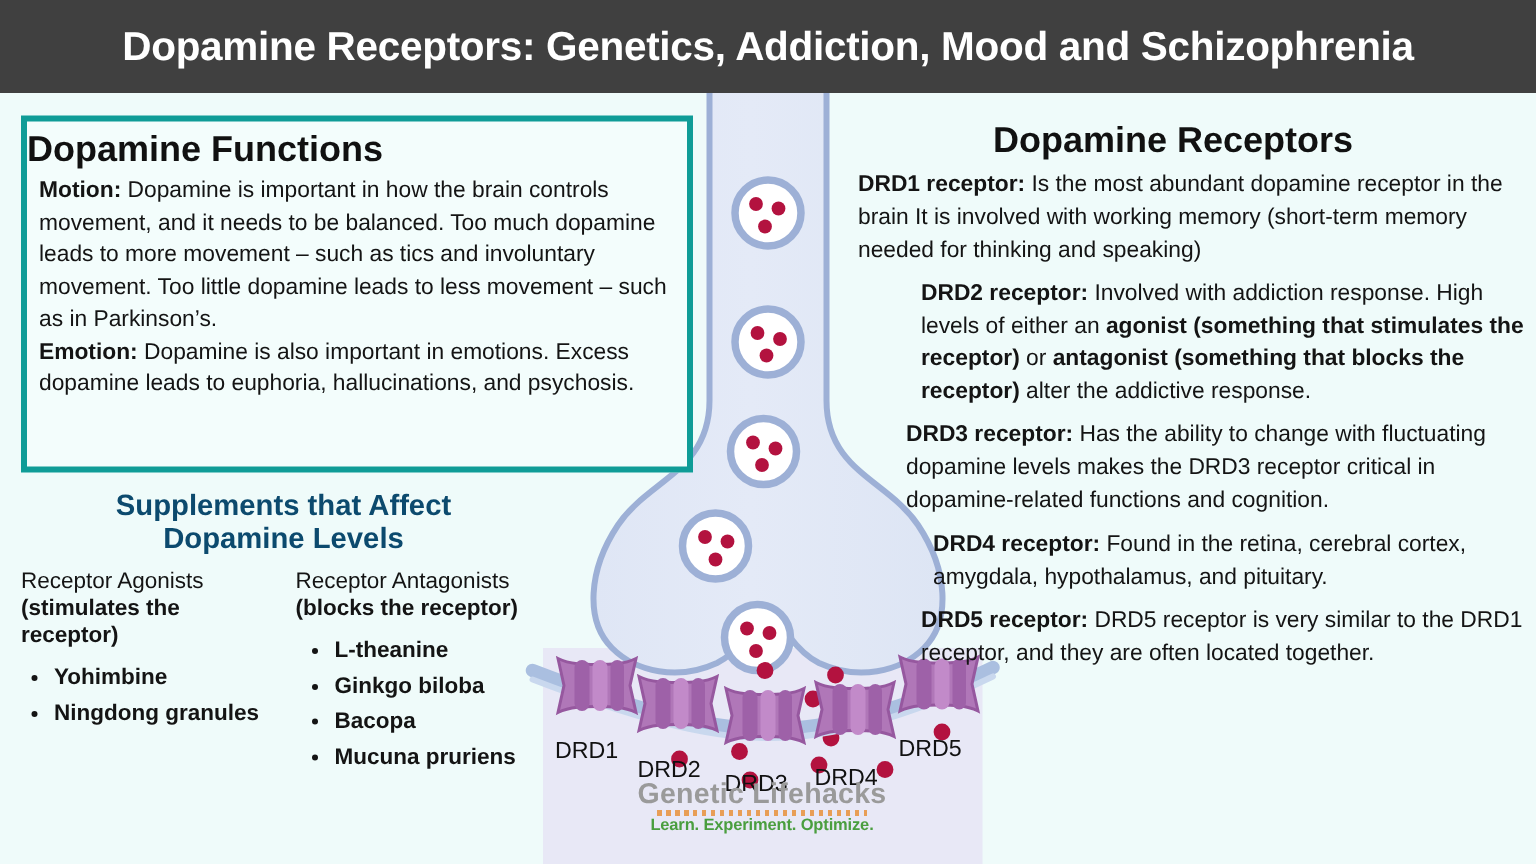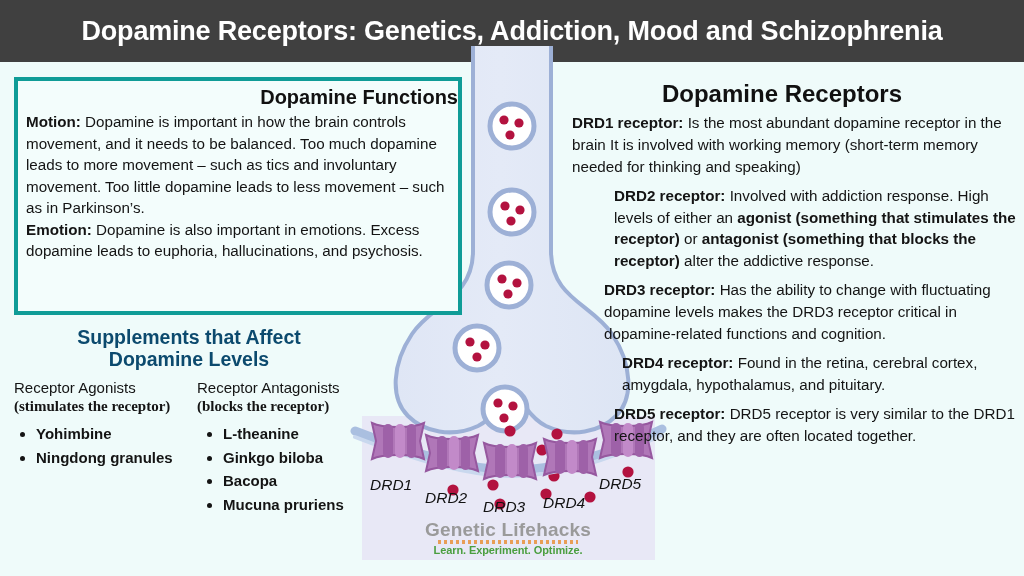--- a/index.html
+++ b/index.html
@@ -15,50 +15,50 @@
   #header{
     position:absolute;left:0;top:0;width:1024px;height:62px;
     background:#404040;display:flex;align-items:center;justify-content:center;
   }
   #header-title{
     color:#ffffff;font-size:27px;font-weight:bold;letter-spacing:-.2px;
     text-align:center;white-space:nowrap;
   }
 
   
-  #neuron-layer{position:absolute;left:0;top:46px;width:1024px;height:514px;font-style:italic;}
+  #neuron-layer{position:absolute;left:0;top:62px;width:1024px;height:514px;}
   #neuron-svg{position:absolute;left:0;top:0;}
 
   
   #functions-box{
     position:absolute;left:14px;top:77px;width:448px;height:238px;
     border:4px solid #0f9c97;background:#f3fdfc;box-sizing:border-box;
   }
   #functions-title{
-    text-align:right;font-size:20px;font-weight:bold;color:#111;
+    text-align:left;font-size:24px;font-weight:bold;color:#111;
     margin:5px 0 2px 0;
   }
   .fn-body{
     font-size:15.2px;line-height:1.42;color:#141414;padding:0 6px 0 8px;
   }
   .fn-body b{font-weight:bold;}
   .fn-para{margin:0;}
 
   
   #supplements{
     position:absolute;left:14px;top:326px;width:350px;
   }
   #supp-title{
     text-align:center;font-size:19.5px;font-weight:bold;color:#0c4a6e;
     line-height:1.15;margin-bottom:8px;
   }
   #supp-cols{display:flex;gap:6px;}
   .supp-col{width:168px;}
   .supp-head{font-size:15px;line-height:1.2;color:#141414;}
-  .supp-head b{font-weight:bold;font-family:Liberation Serif, serif;}
+  .supp-head b{font-weight:bold;}
   .supp-list{margin:8px 0 0 0;padding-left:22px;}
   .supp-list li{
     font-size:15px;font-weight:bold;line-height:1.45;color:#141414;margin-bottom:2px;
   }
   #supp-col-antag{margin-left:10px;}
   #supp-col-antag .supp-list{padding-left:26px;}
 
   
   #receptors{
     position:absolute;left:556px;top:80px;width:462px;

